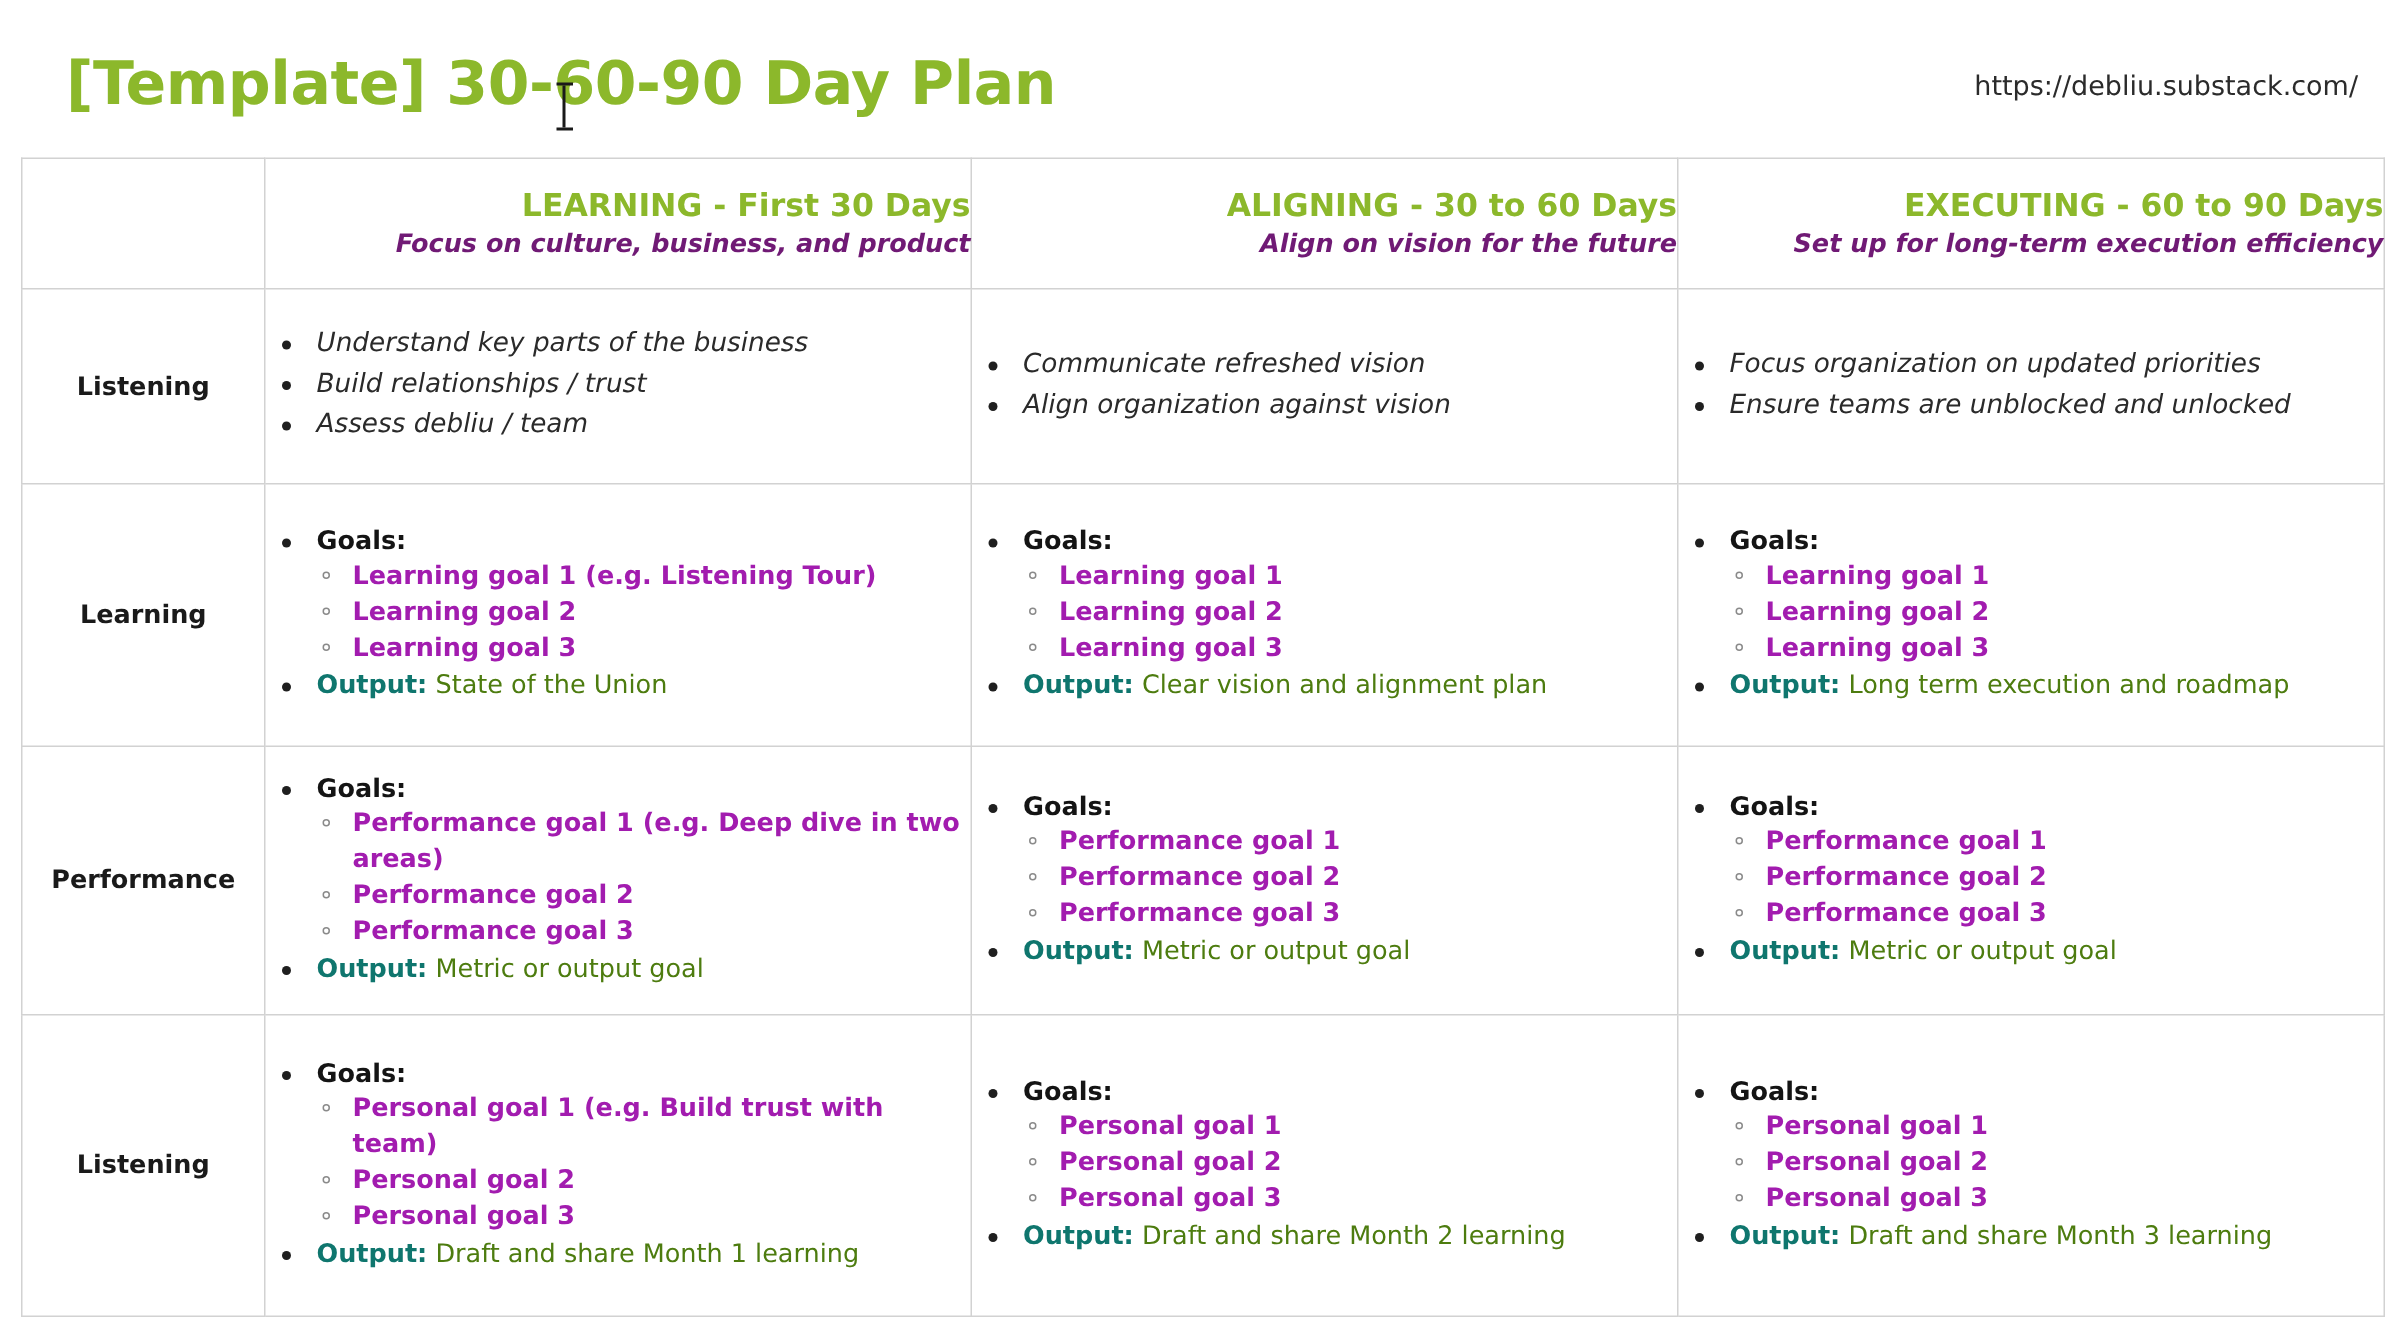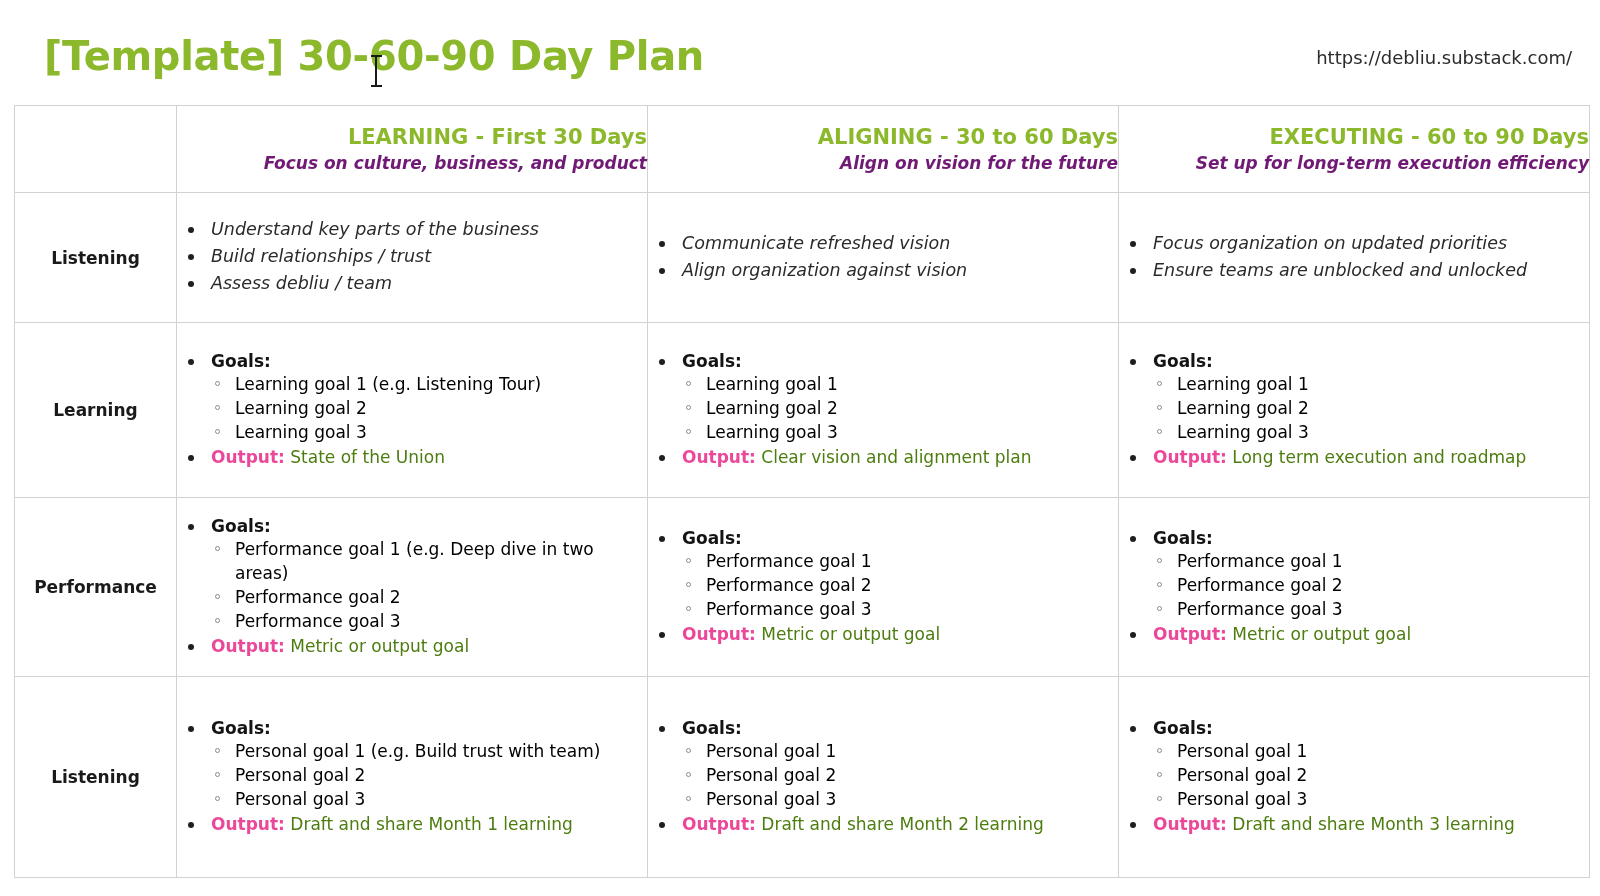--- a/index.html
+++ b/index.html
@@ -165,36 +165,36 @@
   ul.lvl2 {
     list-style: none;
     margin: 0 0 0 0;
     padding: 0;
   }
   ul.lvl2 > li {
     position: relative;
     padding-left: 24px;
     font-size: 17px;
     line-height: 1.4;
-    color: #000000;
-    font-weight: 400;
+    color: #a21caf;
+    font-weight: 700;
   }
   ul.lvl2 > li::before {
     content: "";
     position: absolute;
     left: 4px;
     top: 8px;
     width: 5px;
     height: 5px;
     border-radius: 50%;
     border: 1px solid #8a8a8a;
     background: transparent;
     box-sizing: border-box;
   }
-  .b { font-weight: 700; color: #ec4899; text-align: right; }
+  .b { font-weight: 700; color: #0f766e; text-align: right; }
   .n { font-weight: 400; color: #4d7c0f; }
   .goals-line { font-weight: 700; color: #141414; }
 </style>
 </head>
 <body>
 
 <div class="page-header">
   <h1 class="doc-title">[Template] 30-60-90 Day Plan</h1>
   <div class="doc-url">https://debliu.substack.com/</div>
 </div>

